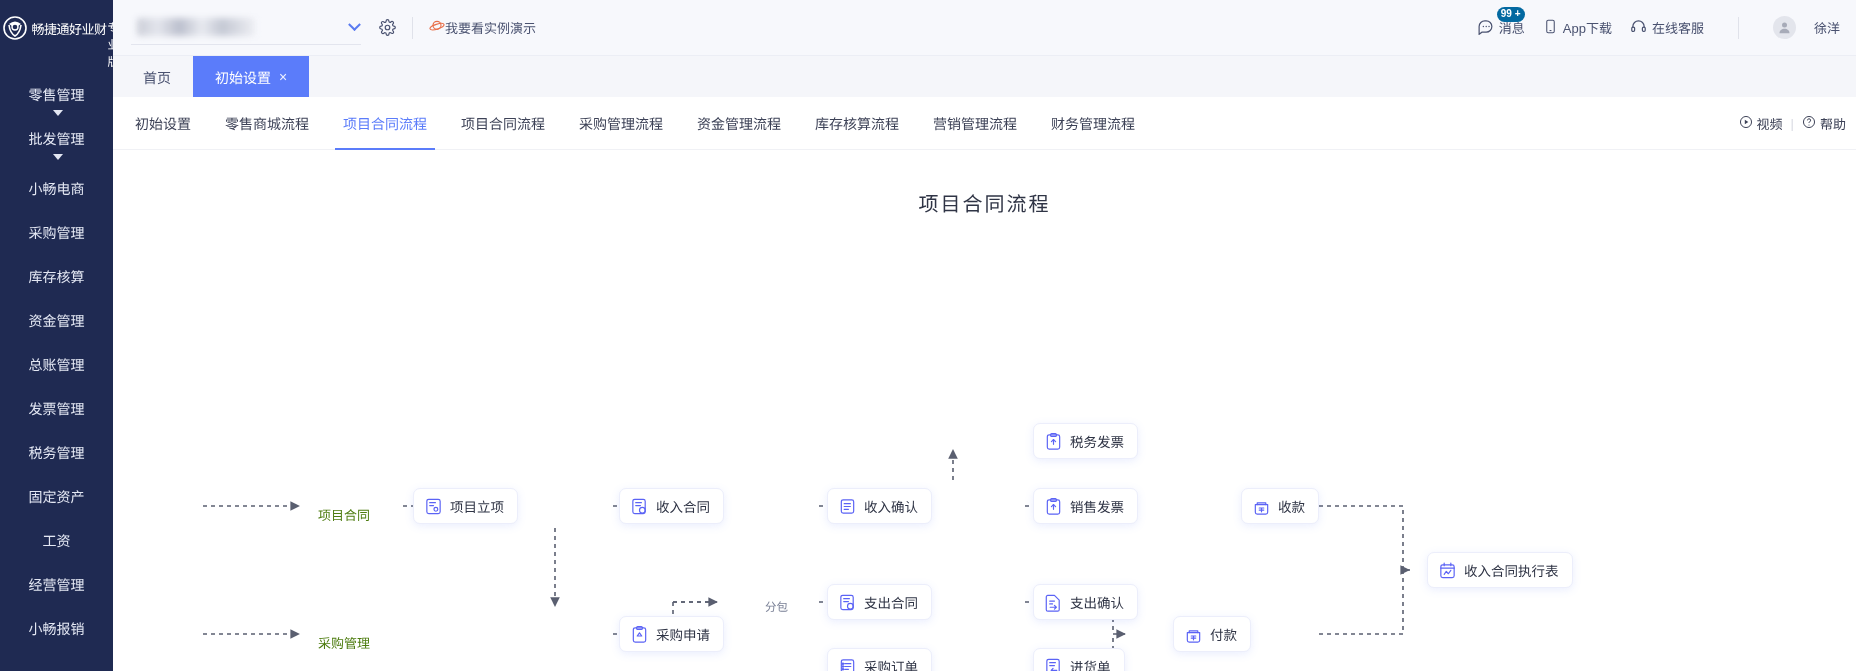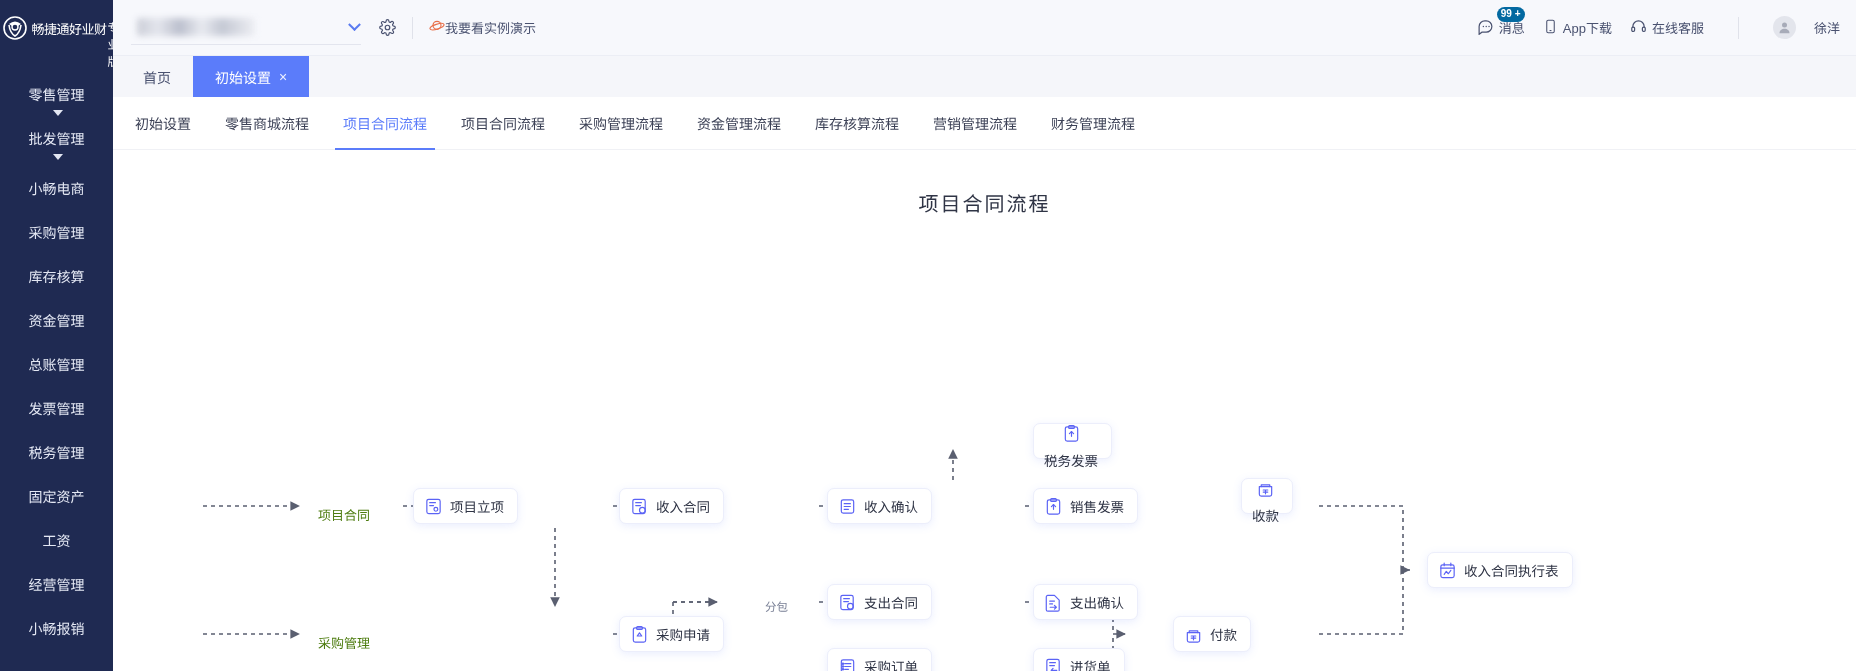--- a/index.html
+++ b/index.html
@@ -299,20 +299,42 @@
             <div class="subtab">初始设置</div>
             <div class="subtab">零售商城流程</div>
             <div class="subtab active">项目合同流程</div>
             <div class="subtab">项目合同流程</div>
             <div class="subtab">采购管理流程</div>
             <div class="subtab">资金管理流程</div>
             <div class="subtab">库存核算流程</div>
             <div class="subtab">营销管理流程</div>
             <div class="subtab">财务管理流程</div>
           </div>
+        <div class="subtabs-right">
+          <span class="mini-link">
+            <span>
+              <svg width="14" height="14" viewBox="0 0 24 24" fill="none" stroke="#3d4257" stroke-width="1.7">
+                <circle cx="12" cy="12" r="9.5"></circle>
+                  <path d="M10 8.2l6 3.8-6 3.8z" fill="#3d4257" stroke="none"></path>
+              </svg>
+            </span>
+            <span>视频</span>
+          </span>
+          <span class="mini-sep">|</span>
+          <span class="mini-link">
+            <span>
+              <svg width="14" height="14" viewBox="0 0 24 24" fill="none" stroke="#3d4257" stroke-width="1.7">
+                <circle cx="12" cy="12" r="9.5"></circle>
+                <path d="M9.4 9.2a2.7 2.7 0 1 1 3.4 2.6c-.6.2-.9.7-.9 1.4v.4"></path>
+                <circle cx="12" cy="17" r="0.9" fill="#3d4257" stroke="none"></circle>
+              </svg>
+            </span>
+            <span>帮助</span>
+          </span>
+        </div>
       </div>
 
       <div class="canvas">
         <div class="flow-title">项目合同流程</div>
 
         <svg class="wires" viewBox="0 0 1743 500" preserveAspectRatio="none">
           <defs>
             <marker id="ar" markerWidth="7" markerHeight="7" refX="5.4" refY="3" orient="auto">
               <path d="M0,0 L6,3 L0,6 z" fill="#5a5f70"></path>
             </marker>
@@ -389,21 +411,21 @@
               <span>
                 <svg width="19" height="19" viewBox="0 0 20 20" fill="none" stroke="#5b63f5" stroke-width="1.25" stroke-linecap="round" stroke-linejoin="round">
                   <rect x="3.5" y="3" width="13" height="14" rx="2"></rect>
                   <line x1="6.5" y1="7" x2="13" y2="7"></line>
                   <line x1="6.5" y1="10" x2="13" y2="10"></line>
                   <line x1="6.5" y1="13" x2="11" y2="13"></line>
                 </svg>
               </span>
               <span class="node-label">收入确认</span>
             </div>
-            <div class="node" style="left: 920px; top: 273px; flex-direction: column;">
+            <div class="node" style="left: 920px; top: 273px;">
               <span>
                 <svg width="19" height="19" viewBox="0 0 20 20" fill="none" stroke="#5b63f5" stroke-width="1.25" stroke-linecap="round" stroke-linejoin="round">
                   <rect x="3.5" y="3" width="13" height="15" rx="2"></rect>
                   <rect x="7" y="1.6" width="6" height="3" rx="1"></rect>
                   <path d="M10 13V8"></path>
                   <path d="M7.8 10.2L10 8l2.2 2.2"></path>
                 </svg>
               </span>
               <span class="node-label">税务发票</span>
             </div>
@@ -411,21 +433,21 @@
               <span>
                 <svg width="19" height="19" viewBox="0 0 20 20" fill="none" stroke="#5b63f5" stroke-width="1.25" stroke-linecap="round" stroke-linejoin="round">
                   <rect x="3.5" y="3" width="13" height="15" rx="2"></rect>
                   <rect x="7" y="1.6" width="6" height="3" rx="1"></rect>
                   <path d="M10 13V8"></path>
                   <path d="M7.8 10.2L10 8l2.2 2.2"></path>
                 </svg>
               </span>
               <span class="node-label">销售发票</span>
             </div>
-            <div class="node" style="left: 1128px; top: 328px; flex-direction: column;">
+            <div class="node" style="left: 1128px; top: 338px;">
               <span>
                 <svg width="19" height="19" viewBox="0 0 20 20" fill="none" stroke="#5b63f5" stroke-width="1.25" stroke-linecap="round" stroke-linejoin="round">
                   <path d="M3.5 8h13v8a2 2 0 0 1-2 2h-9a2 2 0 0 1-2-2z"></path>
                   <path d="M5.5 8V6.2h9V8"></path>
                   <path d="M7.6 11.6h4.8M7.6 13.8h4.8M10 11.6v4"></path>
                 </svg>
               </span>
               <span class="node-label">收款</span>
             </div>
             <div class="node" style="left: 1314px; top: 402px;">

